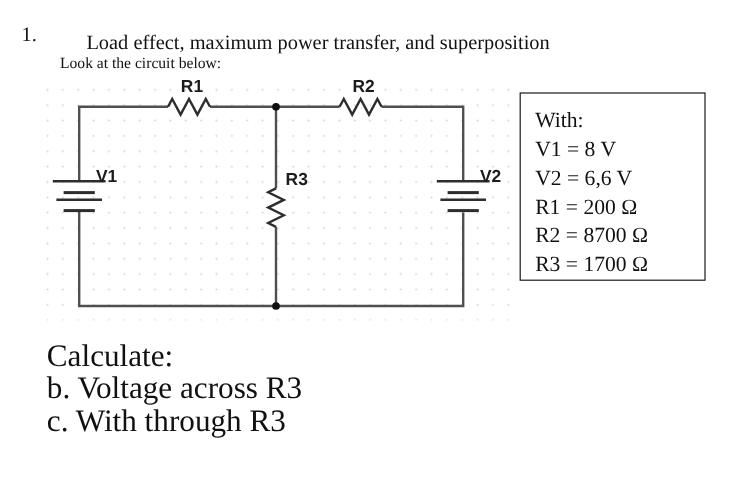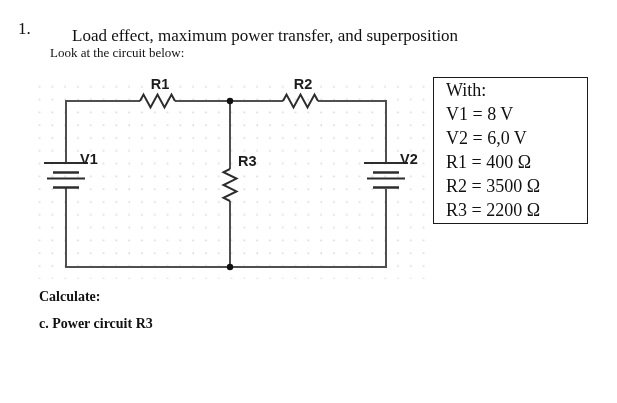--- a/index.html
+++ b/index.html
@@ -17,33 +17,33 @@
   }
   .title{
     position:absolute;left:60px;top:14px;
     font-size:17px;font-weight:normal;margin:12px;
   }
   .intro{
     position:absolute;left:46px;top:41px;
     font-size:13px;margin:4px;
   }
   .circuit-area{
-    position:absolute;left:35px;top:72px;width:400px;height:210px;
+    position:absolute;left:35px;top:60px;width:400px;height:210px;
   }
   .given-box{
     position:absolute;left:433px;top:77px;
     width:141px;height:145px;
     border:1.5px solid #1a1a1a;
-    padding:0 0 0 12px;
+    padding:10px 0 0 12px;
     font-size:18px;line-height:24px;
     background:#ffffff;
   }
   .tasks{
     position:absolute;left:39px;top:283px;
-    font-size:14px;line-height:27px;font-weight:bold;
+    font-size:26px;line-height:27px;
   }
   svg text{
     font-family:"Liberation Sans","DejaVu Sans",sans-serif;
     font-weight:bold;
     font-size:14.5px;
     fill:#1c1c1c;
   }
 </style>
 </head>
 <body>
@@ -100,24 +100,25 @@
       <text x="303" y="93" text-anchor="middle">R2</text>
       <text x="238" y="170">R3</text>
       <text x="80" y="168">V1</text>
       <text x="400" y="168">V2</text>
     </svg>
   </div>
 
   <div class="given-box">
     <div>With:</div>
     <div>V1 = 8 V</div>
-    <div>V2 = 6,0 V</div>
-    <div>R1 = 400 Ω</div>
-    <div>R2 = 3500 Ω</div>
-    <div>R3 = 2200 Ω</div>
+    <div>V2 = 6,6 V</div>
+    <div>R1 = 200 Ω</div>
+    <div>R2 = 8700 Ω</div>
+    <div>R3 = 1700 Ω</div>
   </div>
 
   <div class="tasks">
     <div>Calculate:</div>
-    <div>c. Power circuit R3</div>
+    <div>b. Voltage across R3</div>
+    <div>c. With through R3</div>
   </div>
 
 </div>
 
 </body></html>

